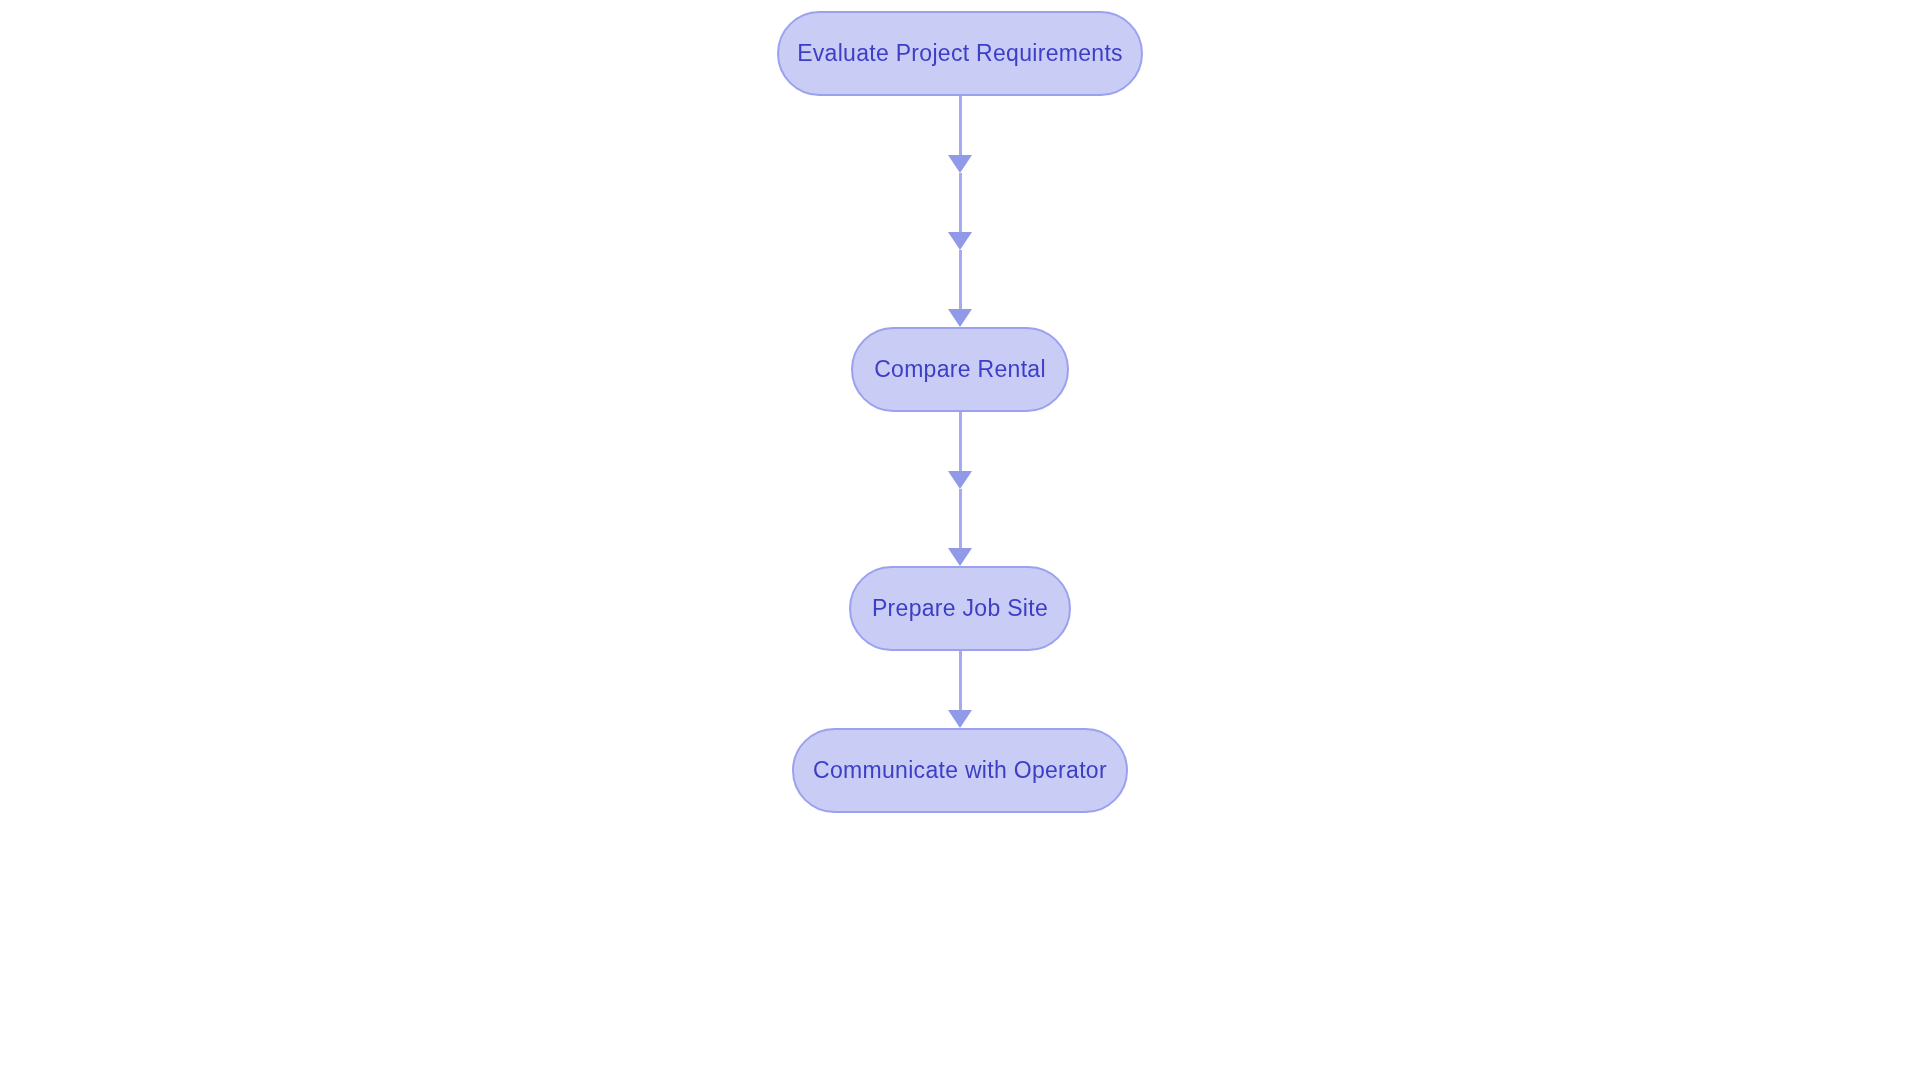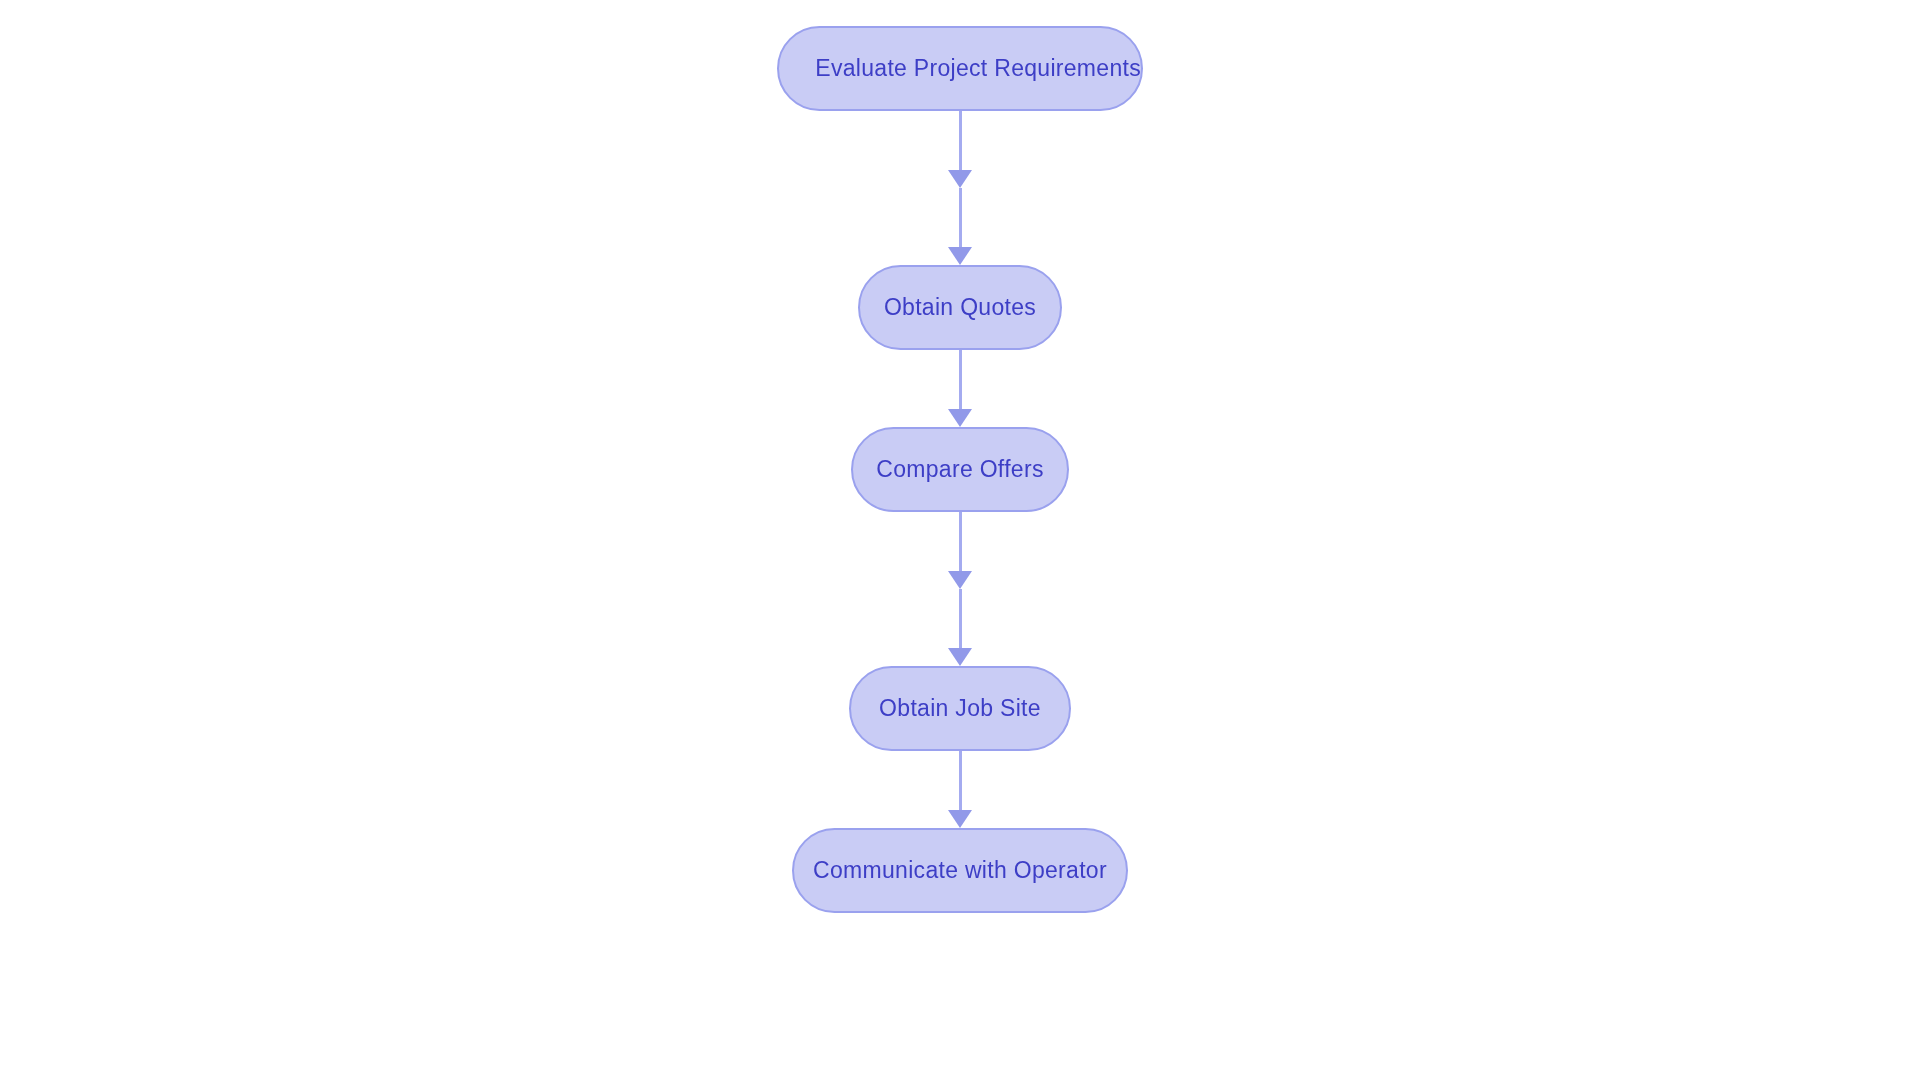--- a/index.html
+++ b/index.html
@@ -32,21 +32,21 @@
     background: var(--node-fill);
     border: 2px solid var(--node-border);
     display: flex;
     align-items: center;
     justify-content: center;
     color: var(--node-text);
     font-size: 23px;
     letter-spacing: 0.3px;
     white-space: nowrap;
   }
-  .flow-node:first-child { margin-top: 26px; justify-content: flex-end; }
+  .flow-node:first-child { margin-top: 11px; }
   .connector {
     height: 77px;
     flex: 0 0 77px;
     width: 26px;
     display: flex;
     flex-direction: column;
     align-items: center;
   }
   .connector .line {
     width: 3px;
@@ -74,46 +74,43 @@
     <div class="line"></div>
     <div class="head"></div>
   </div>
 
 
   <div class="connector">
     <div class="line"></div>
     <div class="head"></div>
   </div>
 
-  <div class="flow-node" style="width:204px">
-    <span class="node-label">Obtain Quotes</span>
-  </div>
 
   <div class="connector">
     <div class="line"></div>
     <div class="head"></div>
   </div>
 
   <div class="flow-node" style="width:218px">
-    <span class="node-label">Compare Offers</span>
+    <span class="node-label">Compare Rental</span>
   </div>
 
   <div class="connector">
     <div class="line"></div>
     <div class="head"></div>
   </div>
 
 
   <div class="connector">
     <div class="line"></div>
     <div class="head"></div>
   </div>
 
   <div class="flow-node" style="width:222px">
-    <span class="node-label">Obtain Job Site</span>
+    <span class="node-label">Prepare Job Site</span>
   </div>
 
   <div class="connector">
     <div class="line"></div>
     <div class="head"></div>
   </div>
 
   <div class="flow-node" style="width:336px">
     <span class="node-label">Communicate with Operator</span>
   </div>

